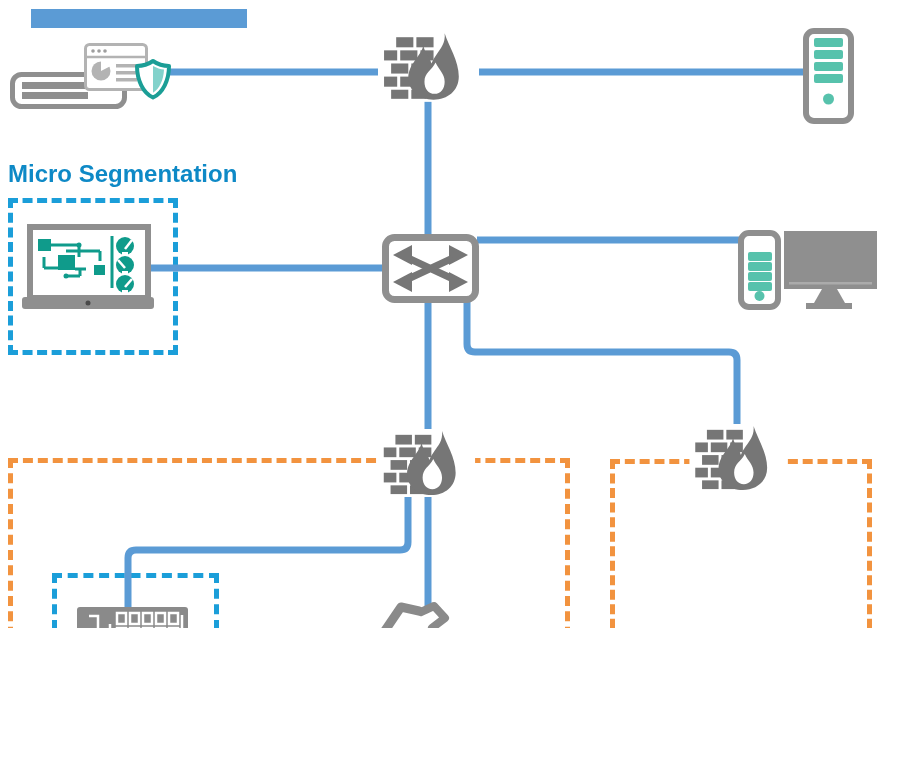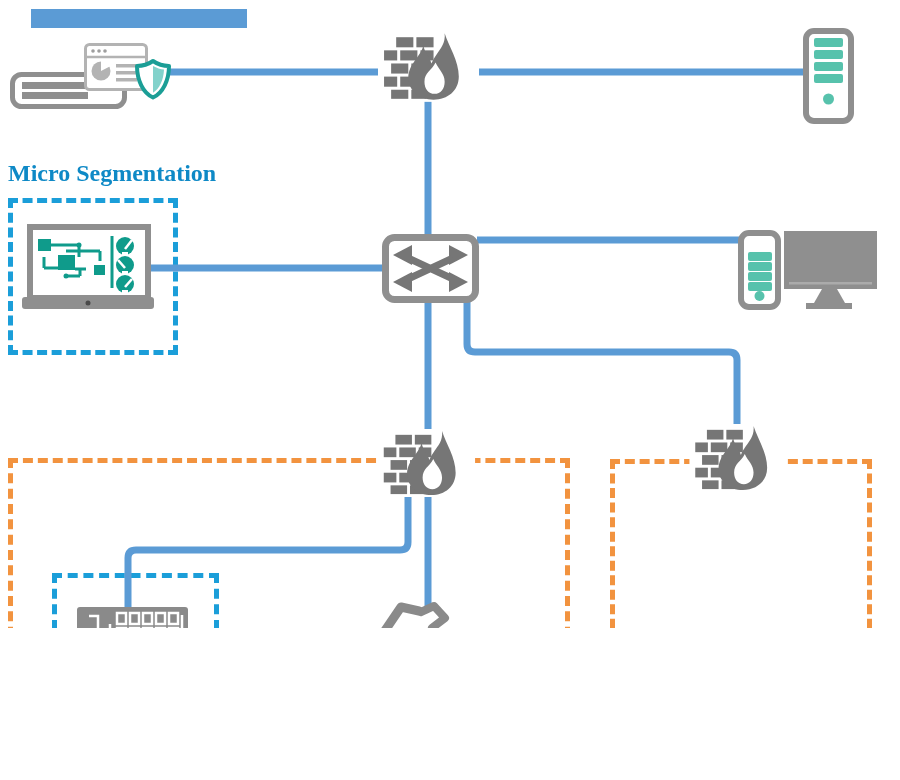--- a/index.html
+++ b/index.html
@@ -1,18 +1,18 @@
 <!DOCTYPE html>
 <html style="--line-blue: #5b9bd5; --micro-blue: #1b9ed9; --micro-text-blue: #0e89c6; --orange: #f2933f; --orange-text: #f7941e; --icon-gray: #767676; --frame-gray: #8f8f8f; --light-gray: #b3b3b3; --teal: #57c2ac; --teal-dark: #0f9b8b; --teal-light: #7fd0bd; --shield-teal: #1b9e96; --robot-gray: #8a8a8a;"><head>
 <meta charset="utf-8">
 <style>
   html,body{margin:0;padding:0;background:#fff;}
   .canvas{
     position:relative;width:900px;height:628px;background:#fff;overflow:hidden;
-    font-family:Liberation Serif, serif;
+    font-family:Liberation Sans, sans-serif;
   }
   .abs{position:absolute;}
   
   .bar{background:var(--line-blue);z-index:6;}
   .bar-top{left:31px;top:9px;width:216px;height:19px;}
   .bar-bottom{left:0;top:754px;width:218px;height:21px;}
   
   .zone{z-index:1;box-sizing:border-box;background:transparent;}
   .zone-blue{border:5px dashed var(--micro-blue);}
   .zone-orange{border:5px dashed var(--orange);}

